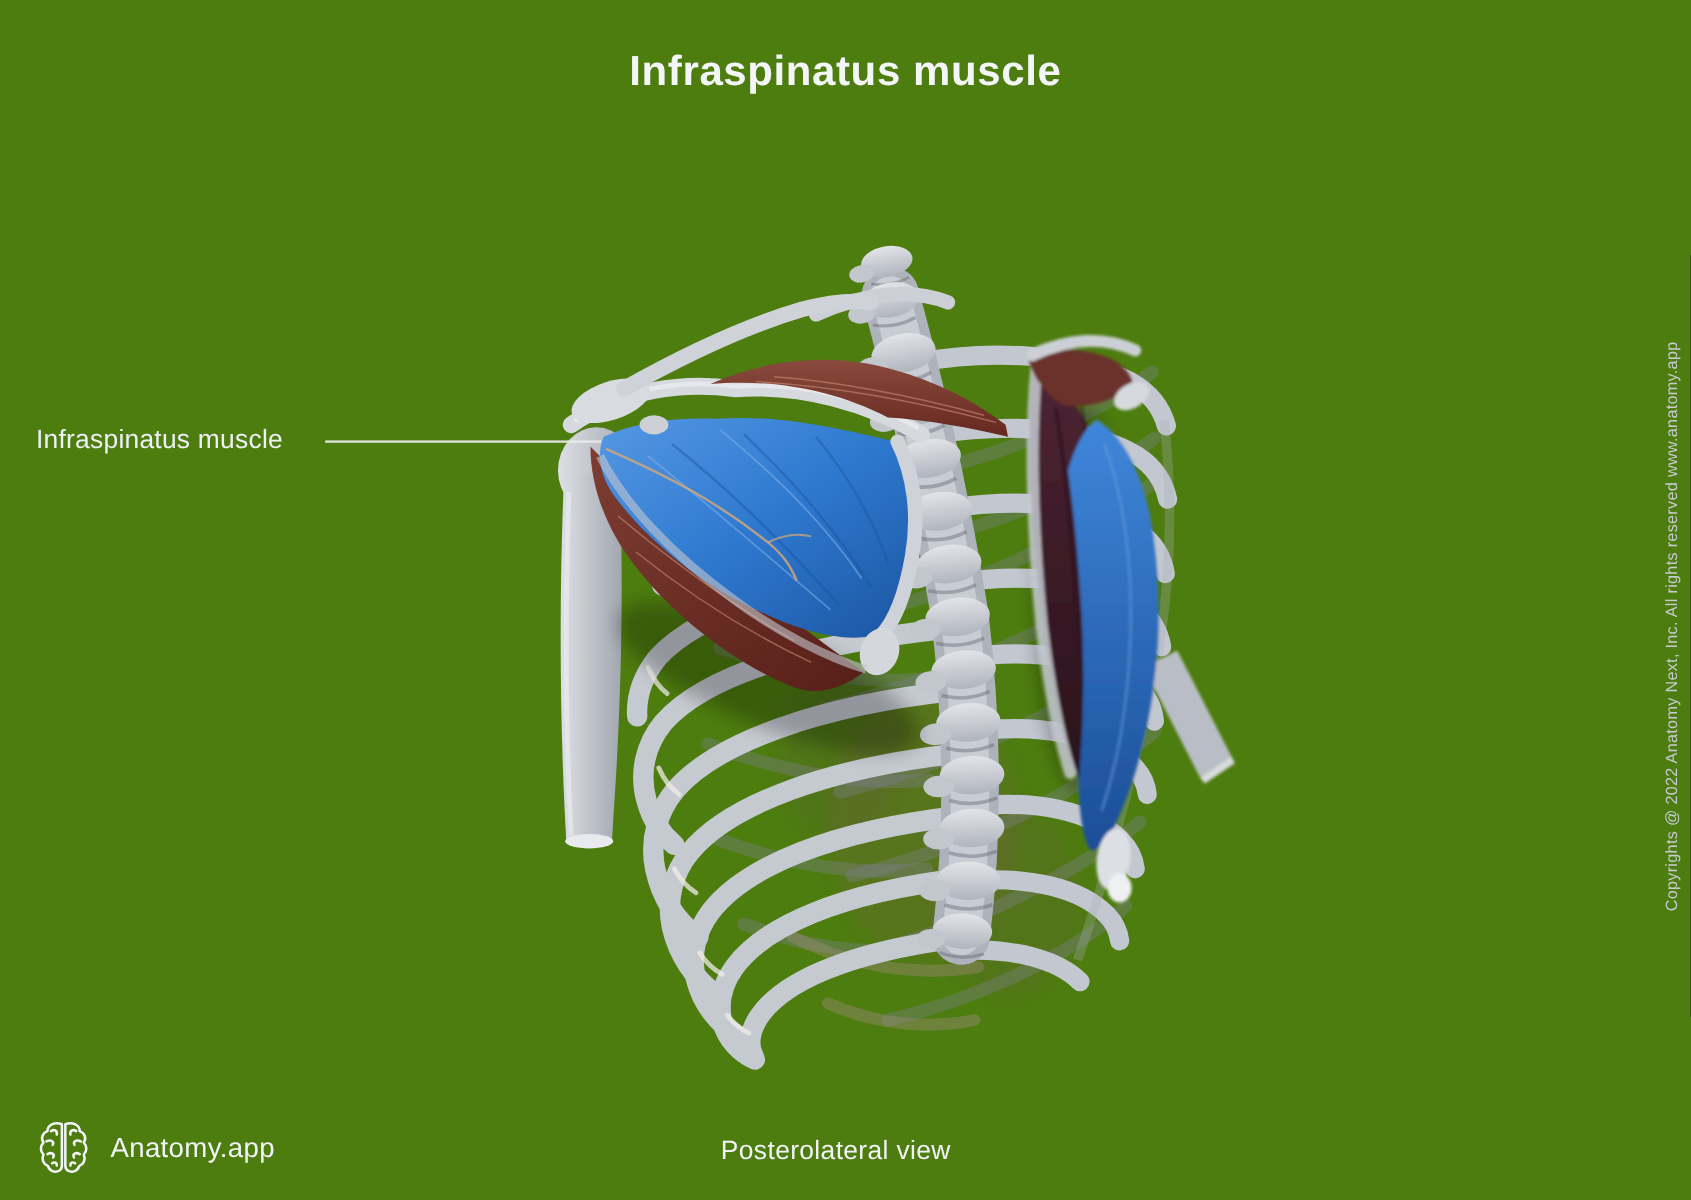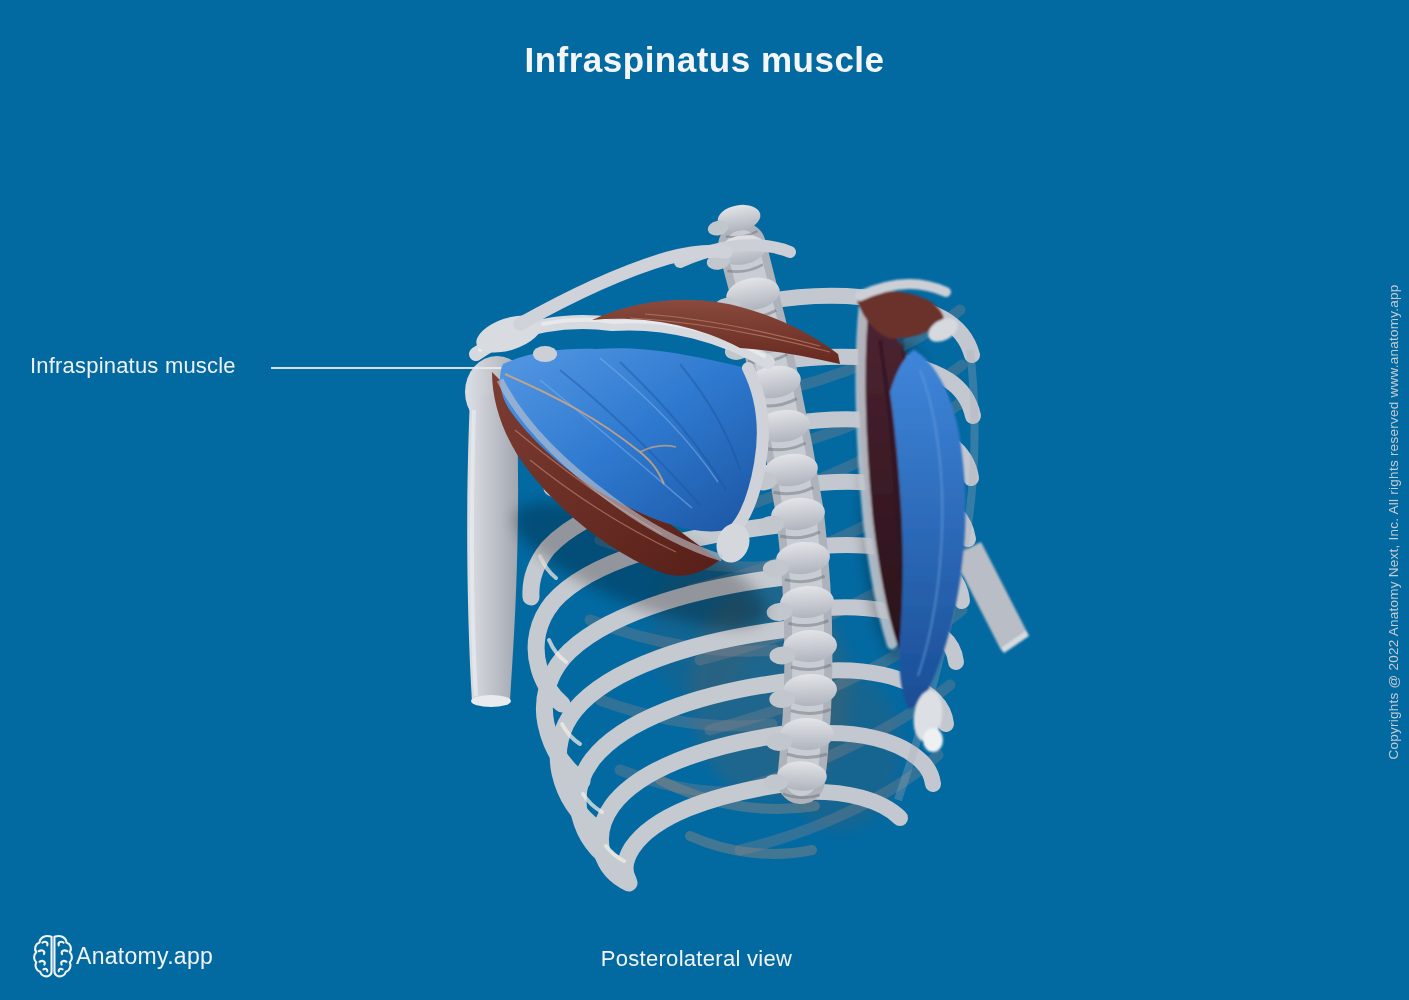--- a/index.html
+++ b/index.html
@@ -1,25 +1,25 @@
 <!DOCTYPE html>
 <html><head>
 <meta charset="utf-8">
 <style>
   html,body{margin:0;padding:0;background:#0c0e13;}
-  .page{position:relative;width:1409px;height:1000px;background:#0369a1;overflow:hidden;
+  .page{position:relative;width:1409px;height:1000px;background:#4d7c0f;overflow:hidden;
         font-family:"Liberation Sans",sans-serif;}
   .art{position:absolute;left:0;top:0;width:1409px;height:1000px;}
   .title{position:absolute;left:0;right:0;top:40px;text-align:center;
          font-size:35px;font-weight:bold;letter-spacing:.5px;color:#f4f5f7;}
   .muscle-label{position:absolute;left:30px;top:353px;font-size:22px;color:#eef0f3;letter-spacing:.2px;}
   .leader{position:absolute;left:271px;top:367px;width:230px;height:2px;background:#e7e9ec;opacity:.92;}
   .caption{position:absolute;left:0;right:16px;top:946px;text-align:center;
            font-size:22px;font-weight:500;color:#f2f3f6;letter-spacing:.3px;}
-  .brand{position:absolute;left:30px;top:930px;height:52px;display:flex;align-items:center;}
+  .brand{position:absolute;left:30px;top:930px;height:52px;display:flex;align-items:center;gap:16px;}
   .brand svg{display:block;}
   .brand-name{font-size:23px;color:#f2f3f6;letter-spacing:.3px;}
   .copyright{position:absolute;left:1393px;top:522px;transform:translate(-50%,-50%) rotate(-90deg);
              white-space:nowrap;font-size:13.5px;color:#c7cbd2;letter-spacing:.25px;}
   .ribL{stroke:#c5c9d0;stroke-width:17;fill:none;stroke-linecap:round;}
   .ribR{stroke:#c3c7cf;stroke-width:16;fill:none;stroke-linecap:round;}
   .ribDim{stroke:#7c818c;stroke-width:11;fill:none;stroke-linecap:round;opacity:.38;}
   .ribWarm{stroke:#a08c7e;stroke-width:10;fill:none;stroke-linecap:round;opacity:.4;}
   .glint{stroke:#efece6;stroke-width:4;fill:none;stroke-linecap:round;opacity:.75;}
   .fiberB{stroke:#1d54a0;stroke-width:2;fill:none;opacity:.45;}

